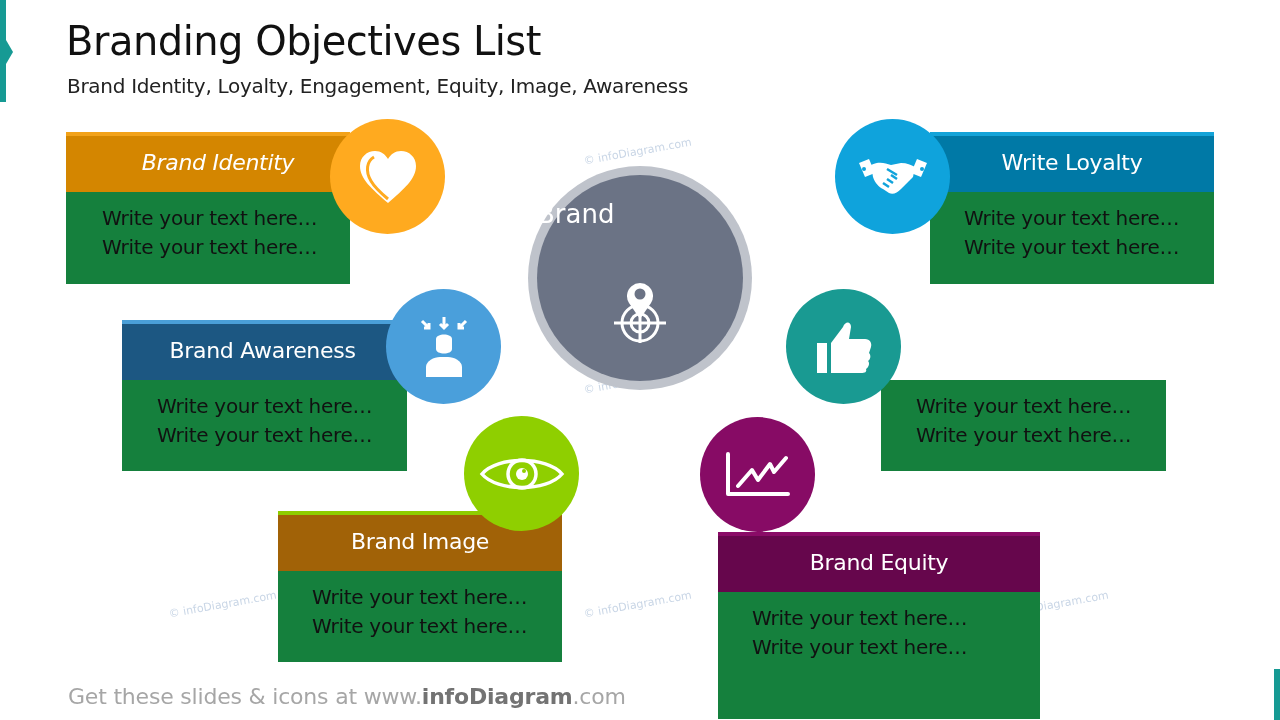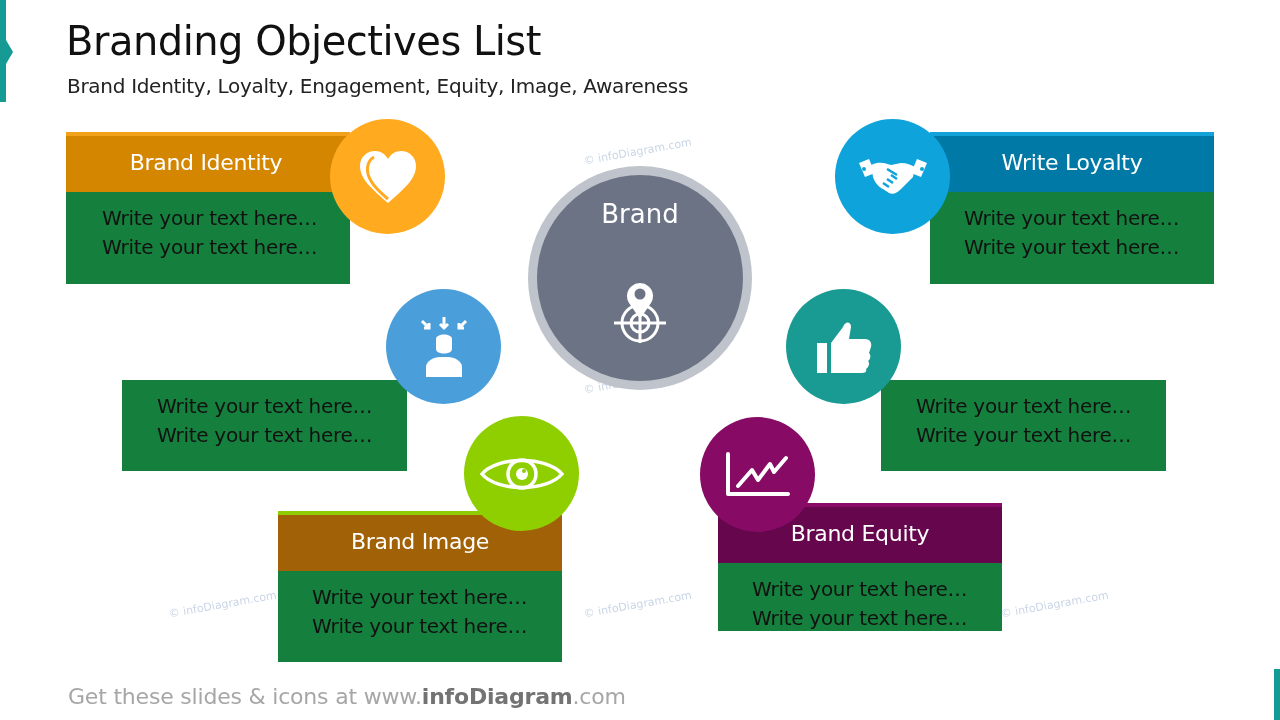--- a/index.html
+++ b/index.html
@@ -18,21 +18,21 @@
   .card .head { position:absolute; left:0; top:0; right:0; height:60px; color:#fff; font-size:22px;
                 display:flex; align-items:center; justify-content:center; box-sizing:border-box; letter-spacing:-0.3px; }
   .card .head .bar { position:absolute; left:0; top:0; right:0; height:4px; }
   .card .body { position:absolute; left:0; top:60px; right:0; bottom:0; background:#15803d;
                 font-size:20px; color:#111; line-height:29px; box-sizing:border-box; padding-top:12px; letter-spacing:-0.3px; }
   .card .body div { text-align:left; }
   .icon-circle { position:absolute; border-radius:50%; display:flex; align-items:center; justify-content:center; }
 
   .center-ring { position:absolute; left:528px; top:166px; width:224px; height:224px; border-radius:50%; background:#bfc3cb; }
   .center-core { position:absolute; left:537px; top:175px; width:206px; height:206px; border-radius:50%; background:#6b7385;
-                 color:#fff; text-align:center; }
+                 color:#fff; }
   .center-text { position:absolute; left:0; right:0; font-size:26px; line-height:38px; }
 
   .footer { position:absolute; left:68px; top:684px; font-size:22px; color:#a6a6a6; letter-spacing:-0.2px; }
   .footer b { color:#737373; }
 </style>
 </head>
 <body>
 
 <div class="accent-left"></div>
 <div class="accent-notch"></div>
@@ -56,21 +56,21 @@
     <line x1="5" y1="44" x2="57" y2="44" stroke="#fff" stroke-width="3"></line>
     <line x1="31" y1="20" x2="31" y2="64" stroke="#fff" stroke-width="3"></line>
     <path d="M31 40 L20 24 A13 13 0 1 1 42 24 Z" fill="#fff"></path>
     <circle cx="31" cy="15" r="5.5" fill="#6b7385"></circle>
   </svg>
 </div>
 
 <div class="card" style="left:66px;top:132px;width:284px;height:152px;">
   <div class="head" style="background:#d48600;padding-right:4px;">
     <div class="bar" style="background:#f2a21a;"></div>
-    <span style="position:relative;left:0px;">Brand Identity</span>
+    <span style="position:relative;left:12px;font-style:italic;">Brand Identity</span>
   </div>
   <div class="body" style="padding-left:36px;">
     <div>Write your text here…</div>
     <div>Write your text here…</div>
   </div>
 </div>
 <div class="icon-circle" style="left:330px;top:119px;width:115px;height:115px;background:#ffaa1f;">
   <svg width="60" height="56" viewBox="0 0 60 56">
     <path d="M30 54 C14 40 2 30 2 17 C2 8 9 2 17 2 C23 2 27 5 30 10 C33 5 37 2 43 2 C51 2 58 8 58 17 C58 30 46 40 30 54 Z" fill="#fff"></path>
     <path d="M16 8 C9 12 7 22 13 32 C17 39 24 45 30 50" fill="none" stroke="#ffaa1f" stroke-width="3"></path>
@@ -92,20 +92,24 @@
     <path d="M2 8 L12 4 L18 18 L8 22 Z" fill="#fff"></path>
     <path d="M70 8 L60 4 L54 18 L64 22 Z" fill="#fff"></path>
     <path d="M14 10 C22 6 28 8 34 10 L44 8 C50 8 54 10 58 12 L56 22 L44 34 C40 38 36 40 32 38 L26 34 C22 32 18 28 16 22 Z" fill="#fff"></path>
     <path d="M30 14 L40 20 M26 28 L32 32 M30 24 L36 28 M34 20 L40 24" stroke="#0fa3dc" stroke-width="2.5" fill="none"></path>
     <circle cx="7" cy="14" r="2" fill="#0fa3dc"></circle>
     <circle cx="65" cy="14" r="2" fill="#0fa3dc"></circle>
   </svg>
 </div>
 
 <div class="card" style="left:122px;top:320px;width:285px;height:151px;">
+  <div class="head" style="background:#1c5782;padding-right:4px;">
+    <div class="bar" style="background:#4a9fd8;"></div>
+    <span>Brand Awareness</span>
+  </div>
   <div class="body" style="padding-left:35px;">
     <div>Write your text here…</div>
     <div>Write your text here…</div>
   </div>
 </div>
 <div class="icon-circle" style="left:386px;top:289px;width:115px;height:115px;background:#4a9fdb;">
   <svg width="56" height="64" viewBox="0 0 56 64">
     <path d="M28 2 L28 12 M24 9 L28 13 L32 9" stroke="#fff" stroke-width="3" fill="none"></path>
     <path d="M6 6 L13 13 M8 13 L13 13 L13 8" stroke="#fff" stroke-width="3" fill="none"></path>
     <path d="M50 6 L43 13 M48 13 L43 13 L43 8" stroke="#fff" stroke-width="3" fill="none"></path>
@@ -139,21 +143,21 @@
 </div>
 <div class="icon-circle" style="left:464px;top:416px;width:115px;height:115px;background:#8fcf00;">
   <svg width="86" height="40" viewBox="0 0 86 40">
     <path d="M3 20 C18 2 68 2 83 20 C68 38 18 38 3 20 Z" fill="none" stroke="#fff" stroke-width="3.5"></path>
     <circle cx="43" cy="20" r="14" fill="none" stroke="#fff" stroke-width="3.5"></circle>
     <circle cx="43" cy="20" r="6" fill="#fff"></circle>
     <circle cx="45" cy="17" r="2" fill="#8fcf00"></circle>
   </svg>
 </div>
 
-<div class="card" style="left:718px;top:503px;width:284px;height:128px;">
+<div class="card" style="left:718px;top:532px;width:284px;height:187px;padding-left:38px;">
   <div class="head" style="background:#66064c;">
     <div class="bar" style="background:#8a0b67;"></div>
     <span>Brand Equity</span>
   </div>
   <div class="body" style="padding-left:34px;">
     <div>Write your text here…</div>
     <div>Write your text here…</div>
   </div>
 </div>
 <div class="icon-circle" style="left:700px;top:417px;width:115px;height:115px;background:#870b65;">

